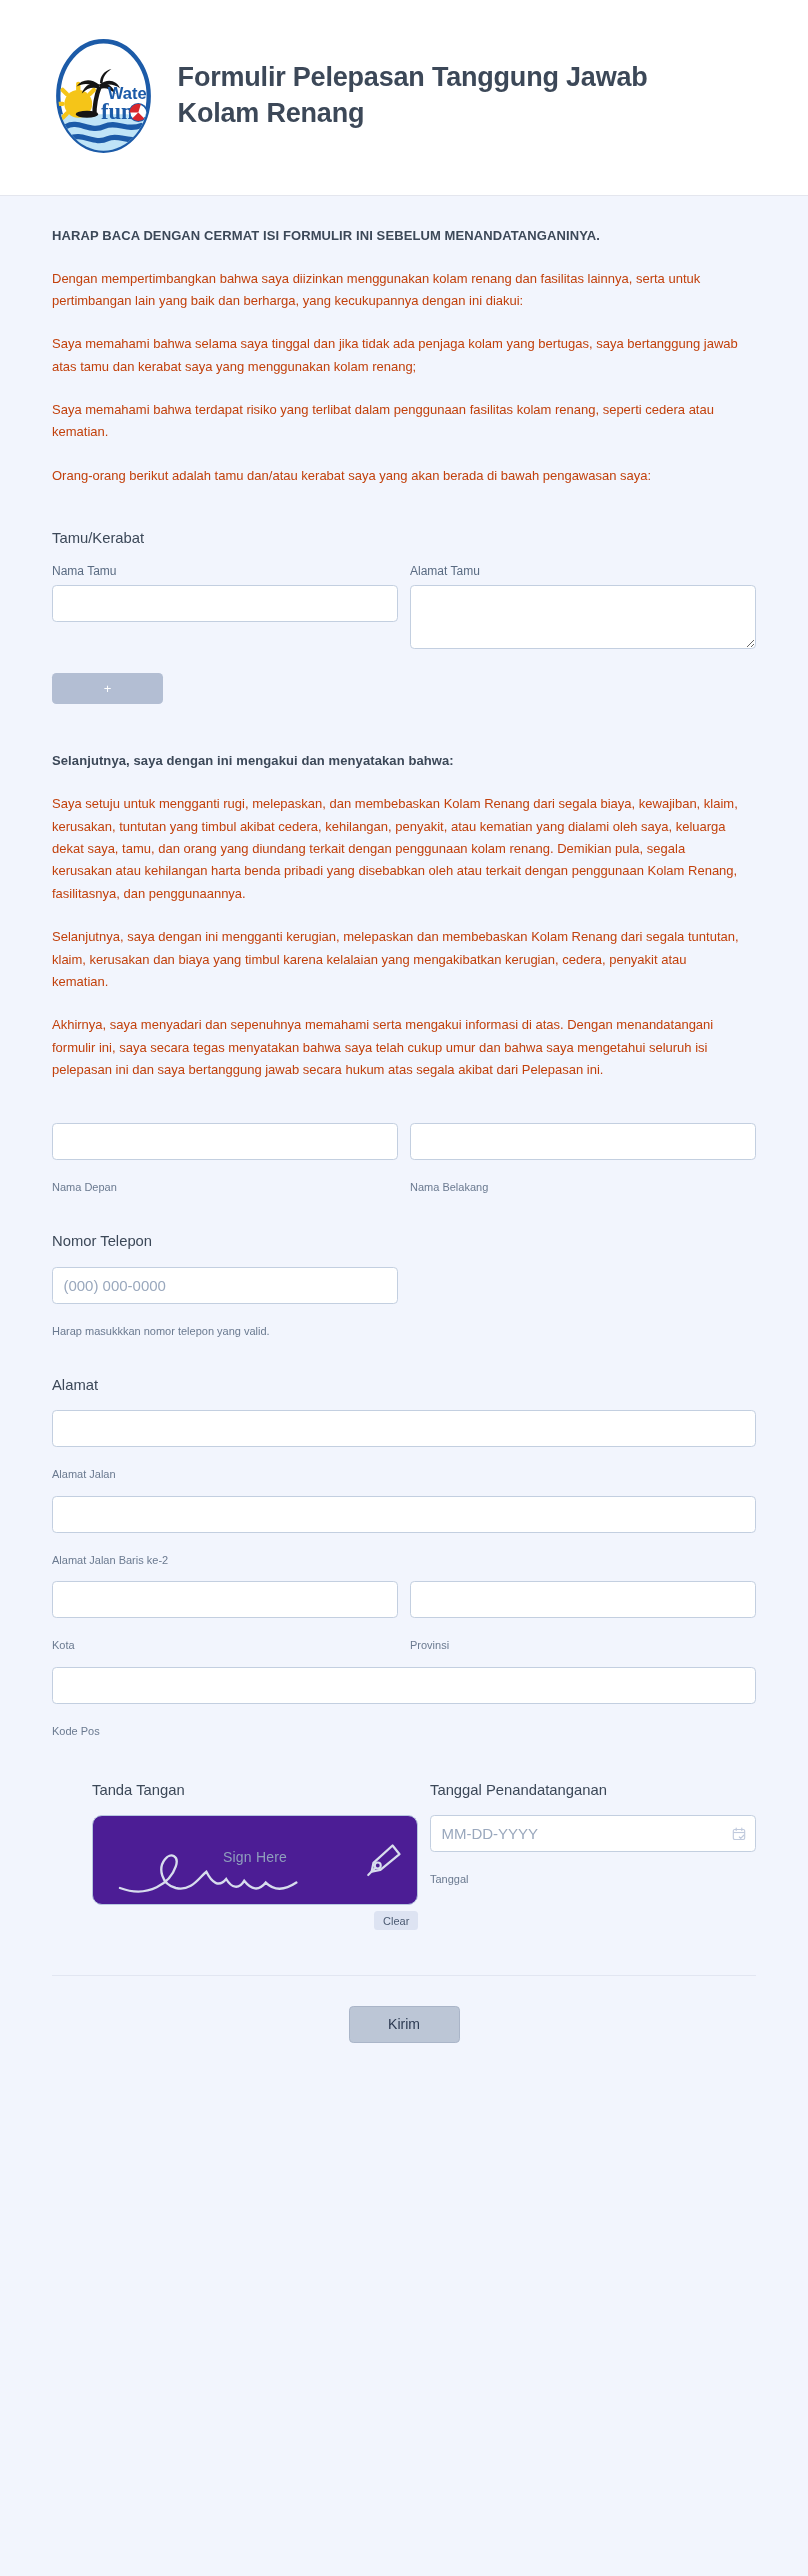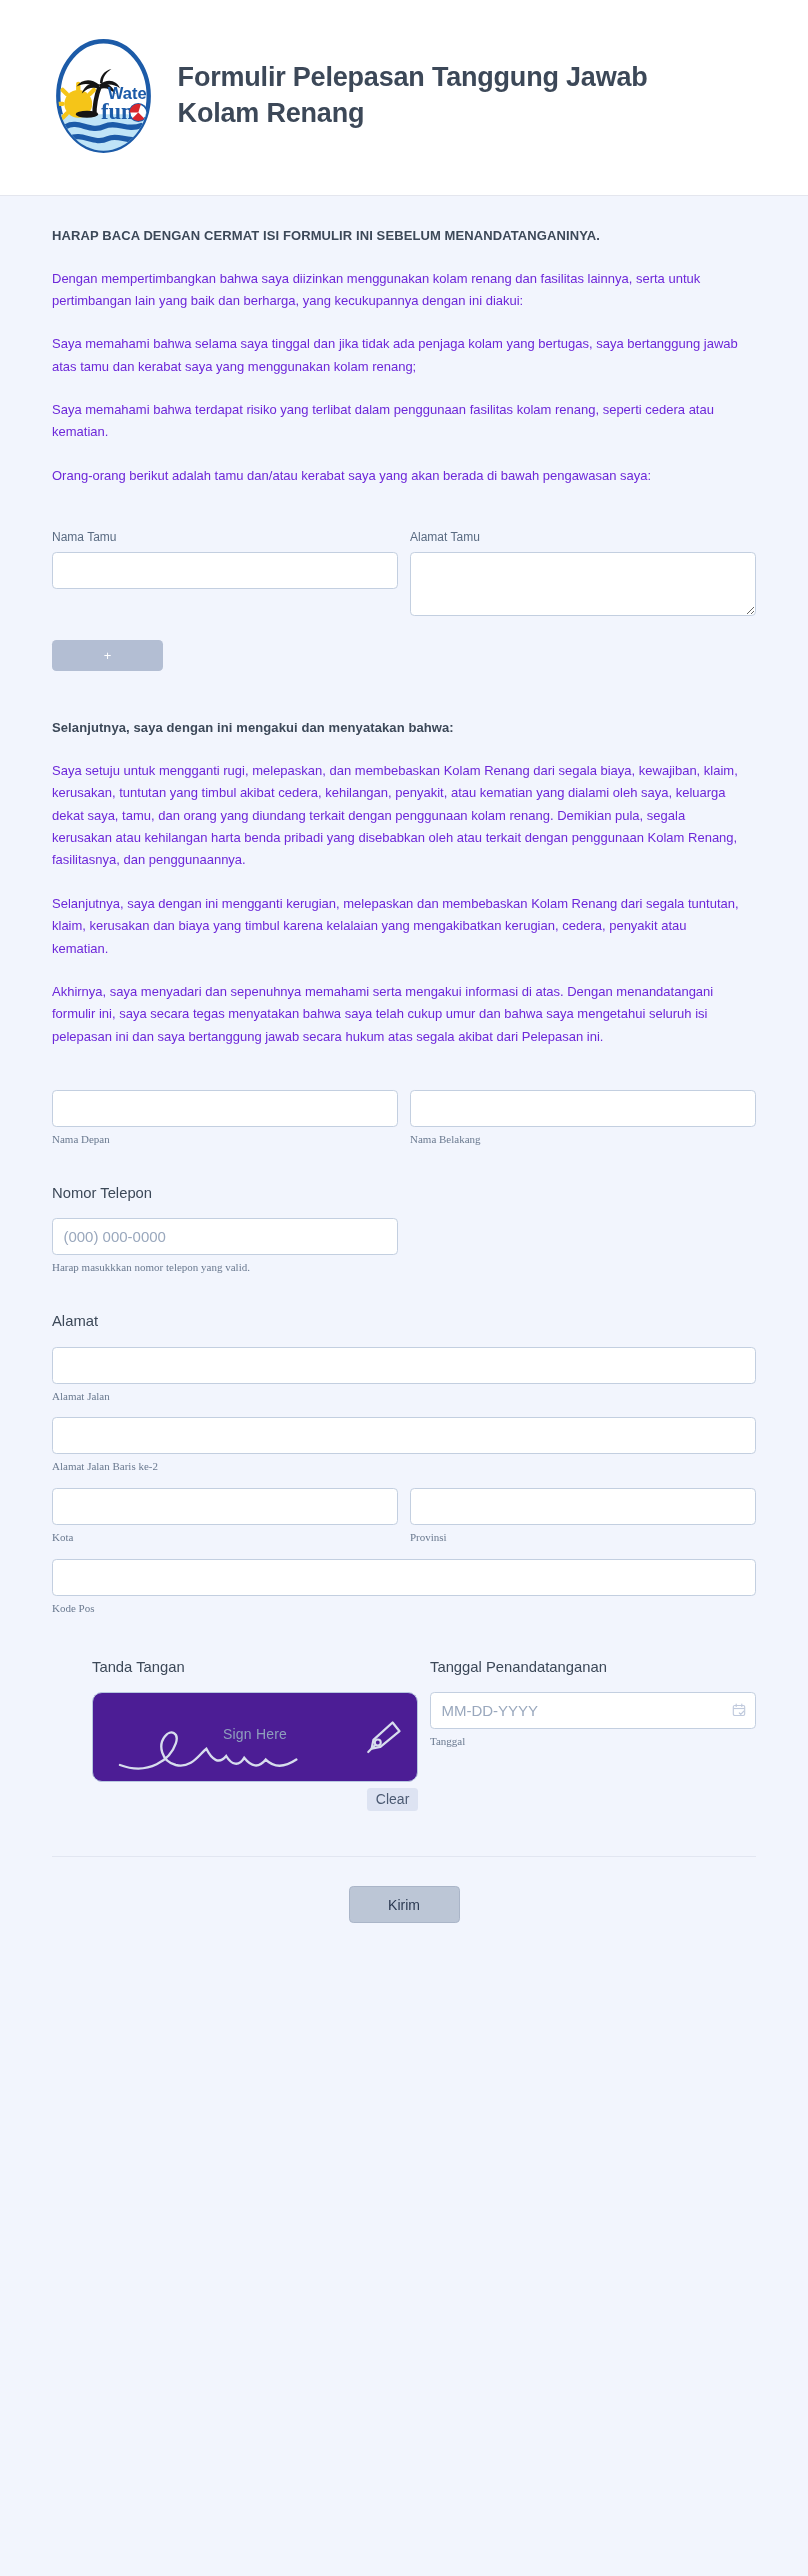--- a/index.html
+++ b/index.html
@@ -41,21 +41,21 @@
     font-weight: bold;
     font-size: 13px;
     color: #3c4858;
     letter-spacing: 0.1px;
     margin: 0 0 22.6px 0;
     line-height: 1.5;
   }
   .para {
     font-size: 13px;
     line-height: 1.72;
-    color: #6d28d9;
+    color: #c2410c;
     margin: 0 0 21px 0;
     max-width: 687px;
   }
   .para:last-child { margin-bottom: 0; }
 
   
   .section { margin-top: 38px; }
   .section-title {
     font-size: 14.8px;
     color: #3c4858;
@@ -65,23 +65,22 @@
 
   .field-label {
     font-size: 12px;
     color: #5a6b82;
     margin: 0 0 7.8px 0;
     display: block;
   }
   .sublabel {
     font-size: 11px;
     color: #6b7a90;
-    margin-top: 6px;
+    margin-top: 21px;
     display: block;
-    font-family: Liberation Serif, serif;
   }
 
   .row { display: flex; gap: 12px; }
   .col { flex: 1 1 0; min-width: 0; }
 
   input.ctl, textarea.ctl {
     width: 100%;
     background: #ffffff;
     border: 0.9px solid #c3cfe0;
     border-radius: 4.3px;
@@ -133,21 +132,21 @@
     font-family: "Liberation Sans", sans-serif;
     letter-spacing: 0.2px;
   }
   .clear-btn {
     display: block;
     margin: 6px 0 0 auto;
     background: #dde3f2;
     color: #4b5a72;
     border: none;
     border-radius: 3.5px;
-    font-size: 14px;
+    font-size: 11px;
     font-family: "Liberation Sans", sans-serif;
     padding: 3.5px 8.7px;
     cursor: pointer;
   }
 
   .date-wrap { position: relative; }
   .cal-icon {
     position: absolute;
     right: 10.4px;
     top: 50%;
@@ -240,20 +239,21 @@
     <div>
       <p class="lead-bold">HARAP BACA DENGAN CERMAT ISI FORMULIR INI SEBELUM MENANDATANGANINYA.</p>
       <p class="para">Dengan mempertimbangkan bahwa saya diizinkan menggunakan kolam renang dan fasilitas lainnya, serta untuk pertimbangan lain yang baik dan berharga, yang kecukupannya dengan ini
 diakui:</p>
       <p class="para">Saya memahami bahwa selama saya tinggal dan jika tidak ada penjaga kolam yang bertugas, saya bertanggung jawab atas tamu dan kerabat saya yang menggunakan kolam renang;</p>
       <p class="para">Saya memahami bahwa terdapat risiko yang terlibat dalam penggunaan fasilitas kolam renang, seperti cedera atau kematian.</p>
       <p class="para">Orang-orang berikut adalah tamu dan/atau kerabat saya yang akan berada di bawah pengawasan saya:</p>
     </div>
 
     <div class="section" style="margin-top:43px;">
+      <div class="section-title">Tamu/Kerabat</div>
       <div class="row">
         <div class="col">
           <label class="field-label">Nama Tamu</label>
           <input class="ctl" type="text" value="" style="">
         </div>
         <div class="col">
           <label class="field-label">Alamat Tamu</label>
           <textarea class="ctl" style=""></textarea>
         </div>
       </div>

